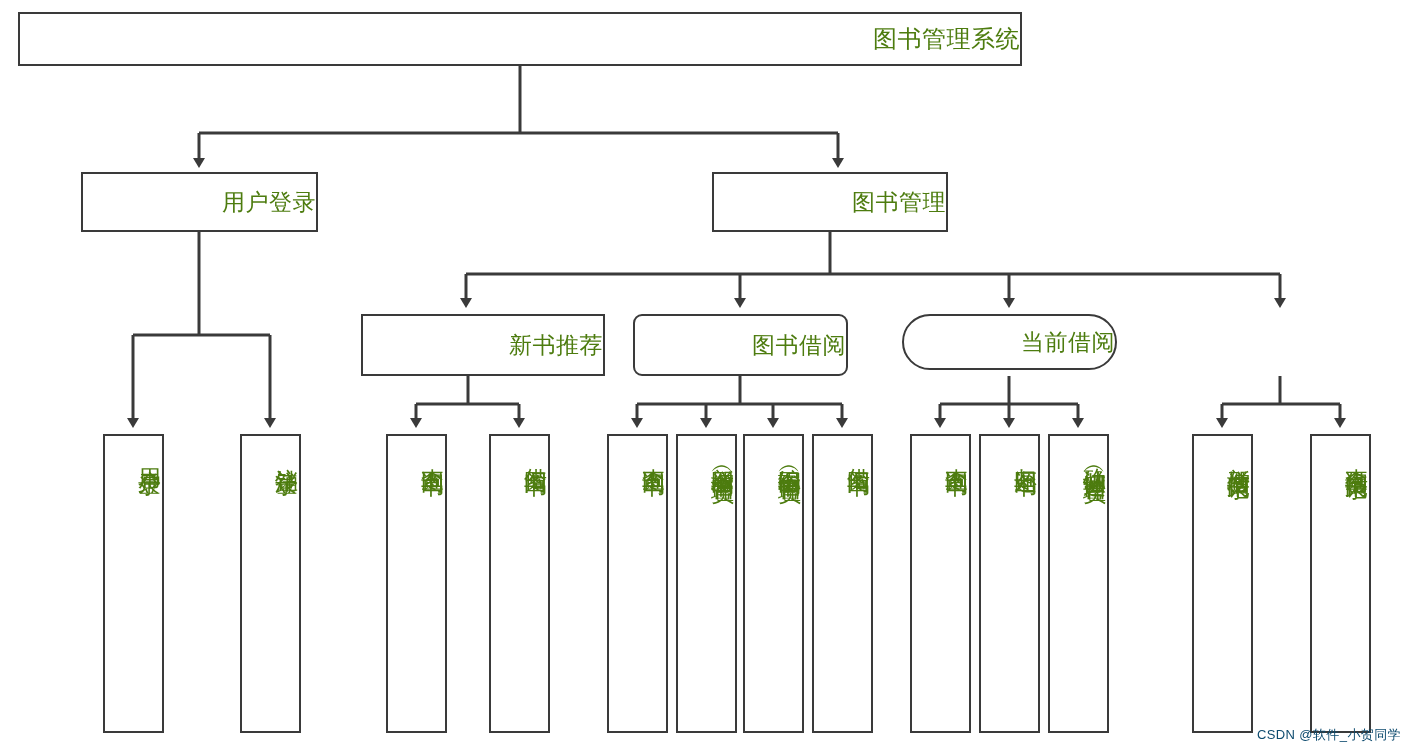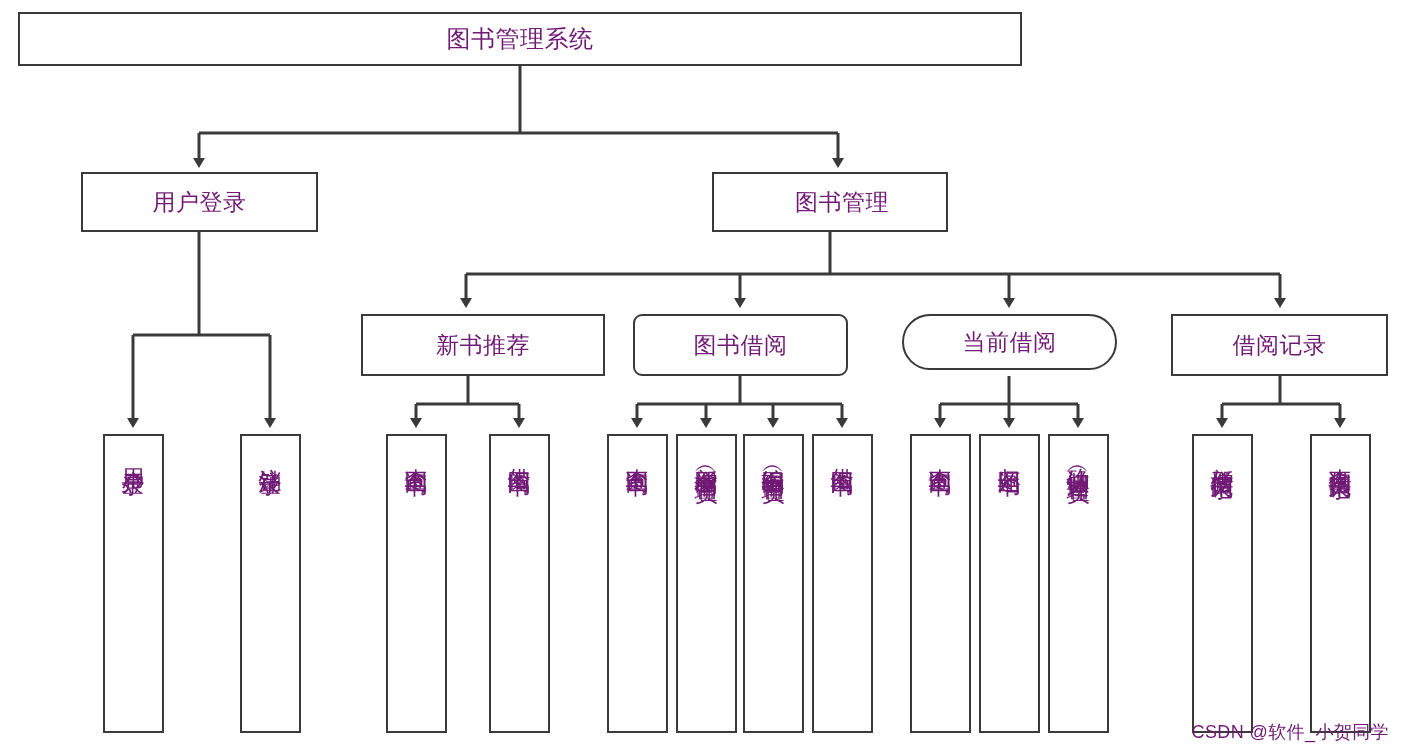--- a/index.html
+++ b/index.html
@@ -25,22 +25,22 @@
     height: 747px;
     pointer-events: none;
   }
   .node {
     position: absolute;
     box-sizing: border-box;
     border: 2.5px solid #3a3a3a;
     background: #ffffff;
     display: flex;
     align-items: center;
-    justify-content: center;
-    color: #701a75;
+    justify-content: flex-end;
+    color: #4d7c0f;
   }
   .node .label {
     font-size: 23px;
     line-height: 1.25;
     letter-spacing: 0.5px;
     white-space: nowrap;
   }
   .node.vertical {
     align-items: flex-start;
     padding-top: 14px;
@@ -49,24 +49,24 @@
     writing-mode: vertical-rl;
     text-orientation: upright;
     font-size: 23px;
     line-height: 1.05;
     letter-spacing: 2px;
     white-space: nowrap;
   }
   .node.root .label { font-size: 24px; }
   .watermark {
     position: absolute;
-    right: 16px;
+    right: 4px;
     bottom: 3px;
-    font-size: 18px;
-    color: #701a75;
+    font-size: 13px;
+    color: #0c4a6e;
     white-space: nowrap;
     letter-spacing: 0.4px;
   }
 </style>
 </head>
 <body>
 
 <div id="canvas">
 
   <svg id="edges" viewBox="0 0 1405 747">
@@ -132,23 +132,20 @@
 
   <div class="node" style="left:361px; top:314px; width:244px; height:62px;">
     <span class="label">新书推荐</span>
   </div>
   <div class="node" style="left:633px; top:314px; width:215px; height:62px;border-radius:9px;">
     <span class="label">图书借阅</span>
   </div>
   <div class="node" style="left:902px; top:314px; width:215px; height:56px;border-radius:30px;">
     <span class="label">当前借阅</span>
   </div>
-  <div class="node" style="left:1171px; top:314px; width:217px; height:62px;">
-    <span class="label">借阅记录</span>
-  </div>
 
   <div class="node vertical" style="left:103px; top:434px; width:61px; height:299px;">
     <span class="label">用户登录</span>
   </div>
   <div class="node vertical" style="left:240px; top:434px; width:61px; height:299px;">
     <span class="label">注销登录</span>
   </div>
 
   <div class="node vertical" style="left:386px; top:434px; width:61px; height:299px;">
     <span class="label">查询图书</span>

